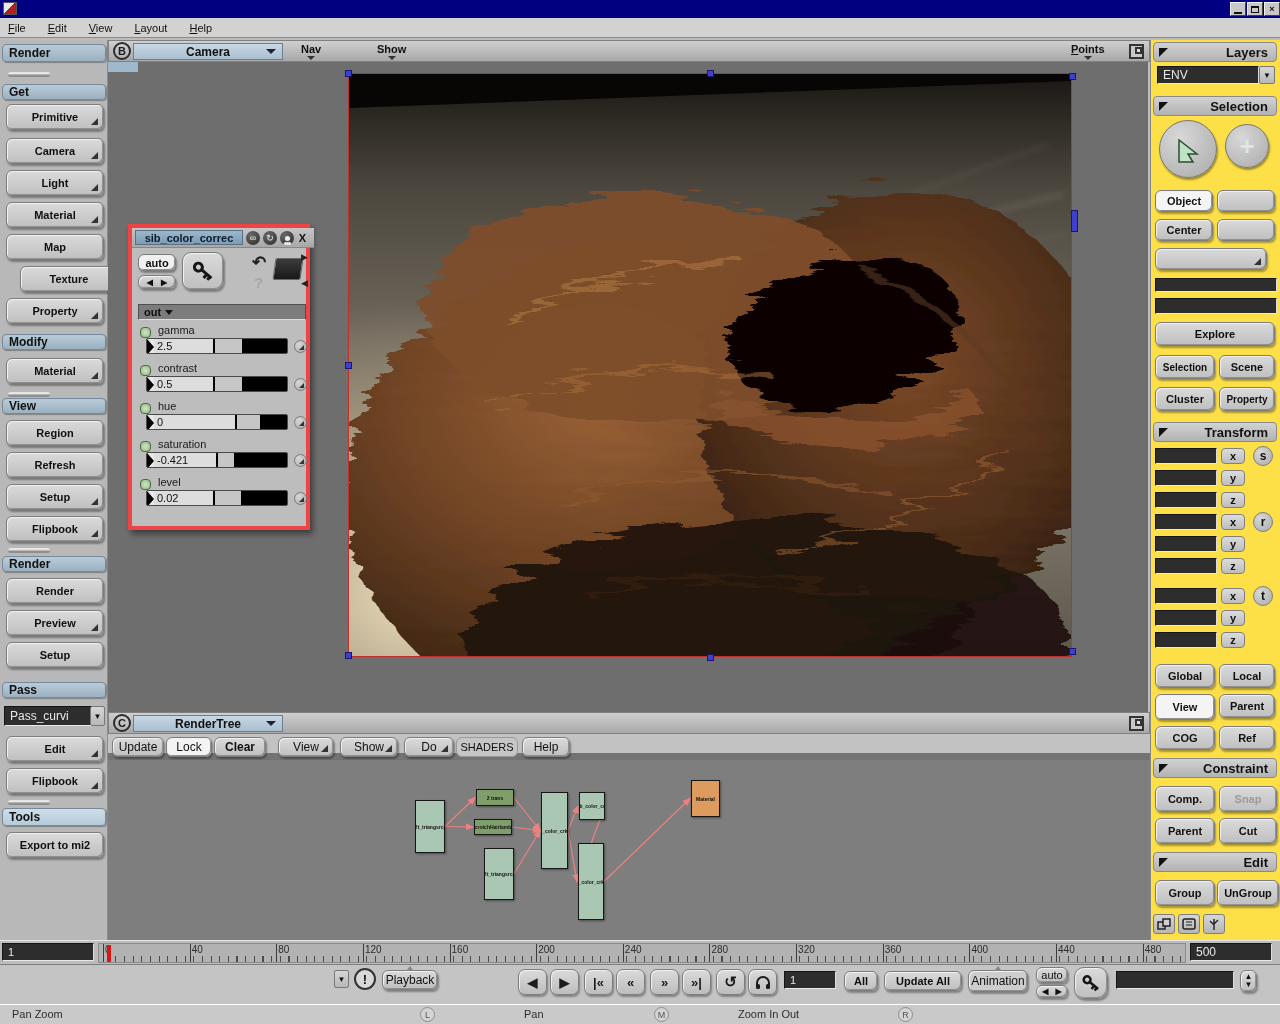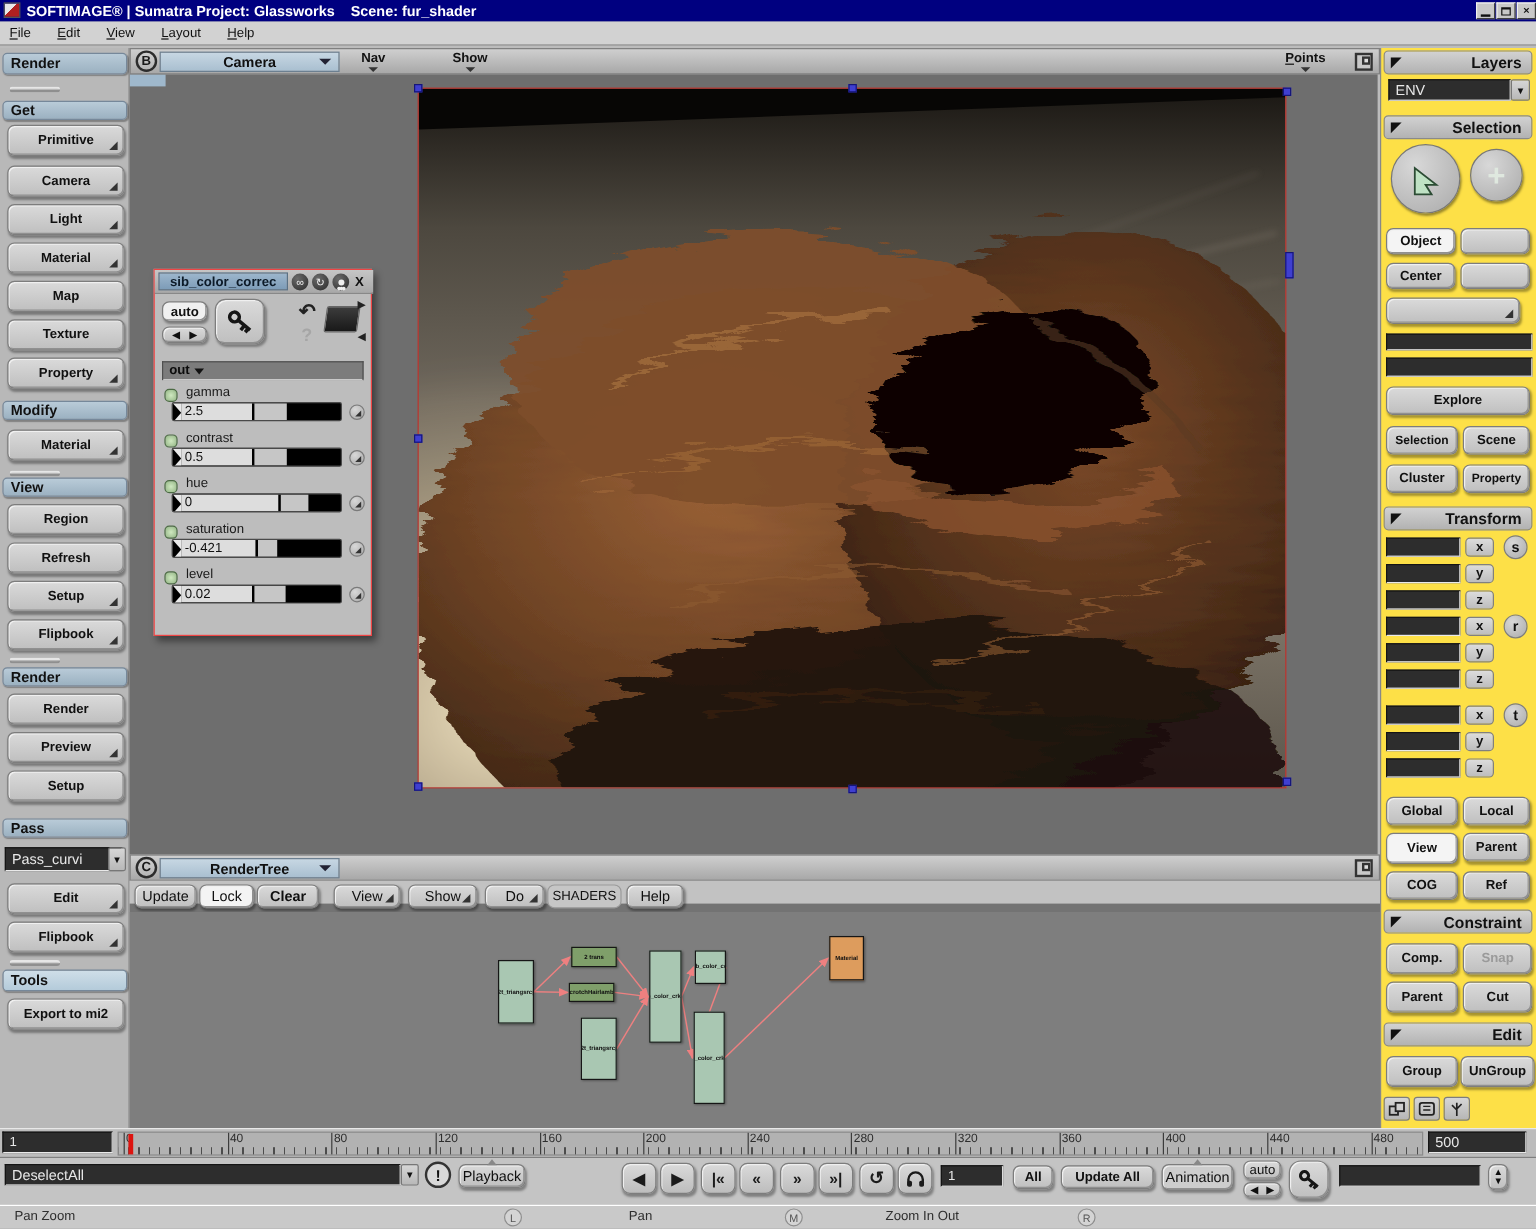--- a/index.html
+++ b/index.html
@@ -40,21 +40,21 @@
   
   #vp-header{position:absolute;left:108px;top:40px;width:1042px;height:22px;background:linear-gradient(#cfcfcf,#a8a8a8);border:1px solid #808080}
   #vp-body{position:absolute;left:108px;top:62px;width:1040px;height:650px;background:#6e6e6e;overflow:hidden}
   #vp-tab{position:absolute;left:0px;top:0px;width:30px;height:10px;background:#9fb8cc}
   #render-frame{position:absolute;left:240px;top:11px;width:724px;height:584px;border:1px solid #c03028}
   .handle{position:absolute;width:7px;height:7px;background:#3f3fd0;border:1px solid #15157a}
   #camera-dd{position:absolute;left:24px;top:2px;width:150px;height:17px;background:linear-gradient(#c7d7e3,#a9bfd0);border:1px solid #6c7f90;display:flex;align-items:center;justify-content:center;font-weight:bold;font-size:12px}
   #camera-dd i{position:absolute;right:6px;width:0;height:0;border-top:5px solid #223;border-left:5px solid transparent;border-right:5px solid transparent}
 
   
-  #dialog{position:absolute;left:128px;top:224px;width:182px;height:306px;background:#bdbdbd;border:1px solid #ef4444;box-shadow:3px 4px 6px rgba(0,0,0,.45)}
+  #dialog{position:absolute;left:128px;top:224px;width:182px;height:306px;background:#bdbdbd;border:4px solid #ef4444;box-shadow:3px 4px 6px rgba(0,0,0,.45)}
   #dlg-title{position:absolute;left:0;top:0;width:182px;height:20px;background:linear-gradient(#c6c6c6,#a8a8a8);border-bottom:1px solid #888}
   #dlg-title-text{position:absolute;left:3px;top:2px;width:108px;height:15px;background:linear-gradient(#9db6cc,#7d9cb8);border:1px solid #5a7185;font-weight:bold;font-size:11px;display:flex;align-items:center;justify-content:center;color:#0c1a28;overflow:hidden;white-space:nowrap}
   .dlg-ico{position:absolute;top:3px;width:14px;height:14px;border-radius:50%;background:radial-gradient(circle at 35% 30%,#6a6a6a,#2a2a2a);color:#eee;font-size:9px;display:flex;align-items:center;justify-content:center}
   #dlg-close{position:absolute;top:3px;width:13px;height:14px;font-weight:bold;font-size:11px;color:#111;display:flex;align-items:center;justify-content:center}
   .sl-led{position:absolute;left:8px;width:11px;height:11px;border-radius:4px;background:radial-gradient(#cfe8c0,#93b585);border:1px solid #4c6b44}
   .sl-label{position:absolute;left:26px;font-size:11px;color:#1a1a1a}
   .sl-track{position:absolute;left:14px;width:142px;height:16px;border:1px solid #4a4a4a;border-radius:2px;display:flex;overflow:hidden;background:#000}
   .sl-track::before{content:"";width:0;height:0;border-top:8px solid #e9e9e9;border-bottom:8px solid #e9e9e9;border-left:7px solid transparent;flex:0 0 auto}
   .sl-box{background:#ddd;color:#111;font-size:11px;display:flex;align-items:center;padding-left:3px;flex:0 0 auto}
   .sl-light{background:#c6c6c6;border-left:2px solid #000;flex:0 0 auto}
@@ -95,21 +95,20 @@
 
   
   #statusbar{position:absolute;left:0;top:1004px;width:1280px;height:20px;background:#c9c9c9;border-top:1px solid #fff;display:block;font-size:11px;color:#2e2e2e}
   .mouse-circ{position:absolute;top:2px;width:15px;height:15px;border:1px solid #8e8e8e;border-radius:50%;background:#d4d4d4;display:flex;align-items:center;justify-content:center;font-size:9px;color:#555}
 </style>
 </head>
 <body>
 
 <div id="titlebar">
   <span id="app-icon"></span>
-  <span id="title-text">SOFTIMAGE® | Sumatra Project: Glassworks    Scene: fur_shader</span>
   <span class="winbtn" id="btn-min" style="left:1230px">
       <i></i>
     </span>
   <span class="winbtn" id="btn-max" style="left:1247px">
       <i></i>
     </span>
   <span class="winbtn" style="left:1264px">×</span>
 </div>
 
 <div id="menubar">
@@ -122,21 +121,21 @@
 
 <div id="left-panel">
   <div class="lhead" style="left:2px;top:4px;width:104px;height:18px">Render</div>
   <div class="ridge" style="left:8px;top:32px"></div>
   <div class="lhead" style="left:2px;top:44px;width:104px;height:16px">Get</div>
   <div class="btn subarrow" style="left:6px;top:64px;width:98px;height:26px">Primitive</div>
   <div class="btn subarrow" style="left:6px;top:98px;width:98px;height:26px">Camera</div>
   <div class="btn subarrow" style="left:6px;top:130px;width:98px;height:26px">Light</div>
   <div class="btn subarrow" style="left:6px;top:162px;width:98px;height:26px">Material</div>
   <div class="btn" style="left:6px;top:194px;width:98px;height:26px">Map</div>
-  <div class="btn" style="left:6px;top:226px;width:98px;height:26px">Texture</div>
+  <div class="btn" style="left:20px;top:226px;width:98px;height:26px">Texture</div>
   <div class="btn subarrow" style="left:6px;top:258px;width:98px;height:26px">Property</div>
   <div class="lhead" style="left:2px;top:294px;width:104px;height:16px">Modify</div>
   <div class="btn subarrow" style="left:6px;top:318px;width:98px;height:26px">Material</div>
   <div class="ridge" style="left:8px;top:352px"></div>
   <div class="lhead" style="left:2px;top:358px;width:104px;height:16px">View</div>
   <div class="btn" style="left:6px;top:380px;width:98px;height:26px">Region</div>
   <div class="btn" style="left:6px;top:412px;width:98px;height:26px">Refresh</div>
   <div class="btn subarrow" style="left:6px;top:444px;width:98px;height:26px">Setup</div>
   <div class="btn subarrow" style="left:6px;top:476px;width:98px;height:26px">Flipbook</div>
   <div class="ridge" style="left:8px;top:508px"></div>
@@ -511,21 +510,20 @@
         <span class="tl-num" style="left: 959.04px;">440</span>
         <i class="tl-tick" style="left: 1043.68px;"></i>
         <span class="tl-num" style="left: 1045.68px;">480</span>
       </div>
     <div id="playhead"></div>
   </div>
   <div class="darkfield" style="left:1190px;top:2px;width:82px;height:18px;font-size:12px">500</div>
 </div>
 
 <div id="playbar">
-  <div class="darkfield" style="left:4px;top:5px;width:330px;height:18px;font-size:12px">DeselectAll</div>
   <div class="ddbtn" style="left:334px;top:5px;width:15px;height:18px">▼</div>
   <div style="position:absolute;left:354px;top:3px;width:22px;height:22px;border:2px solid #333;border-radius:50%;background:#d8d8d8;display:flex;align-items:center;justify-content:center;font-weight:bold;font-size:13px">!</div>
   <div class="btn notch acc" style="left:382px;top:5px;width:56px;height:20px;font-weight:normal;font-size:12px">Playback</div>
   <div class="pb-btn" style="left:518px;top:4px">◀</div>
   <div class="pb-btn" style="left:550px;top:4px">▶</div>
   <div class="pb-btn" style="left:584px;top:4px">|«</div>
   <div class="pb-btn" style="left:616px;top:4px">«</div>
   <div class="pb-btn" style="left:650px;top:4px">»</div>
   <div class="pb-btn" style="left:682px;top:4px">»|</div>
   <div class="pb-btn" style="left:716px;top:4px;font-size:15px">↺</div>

